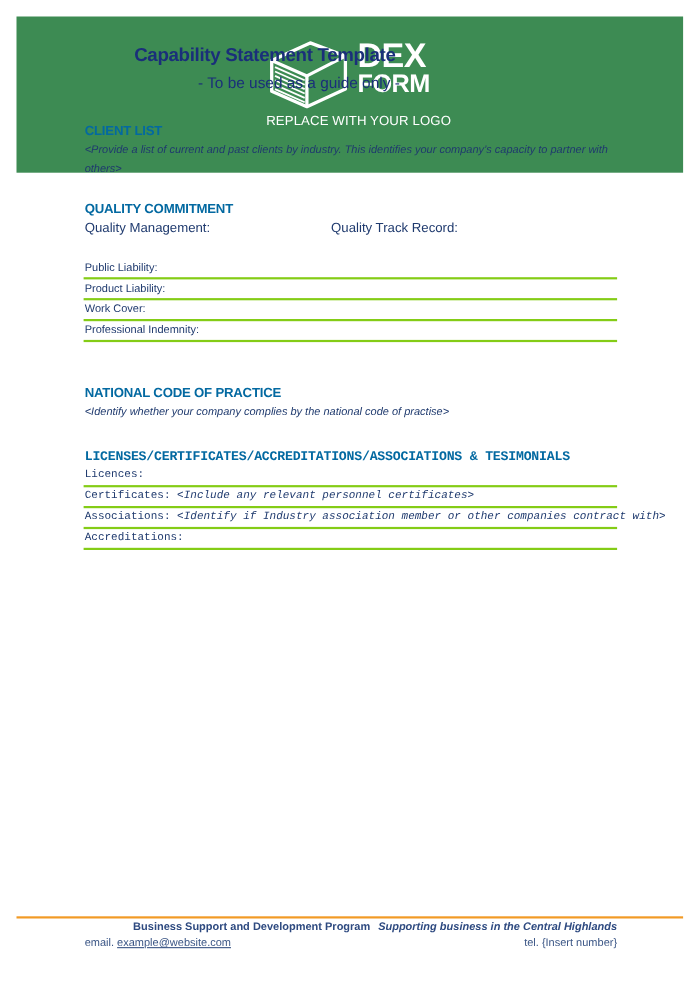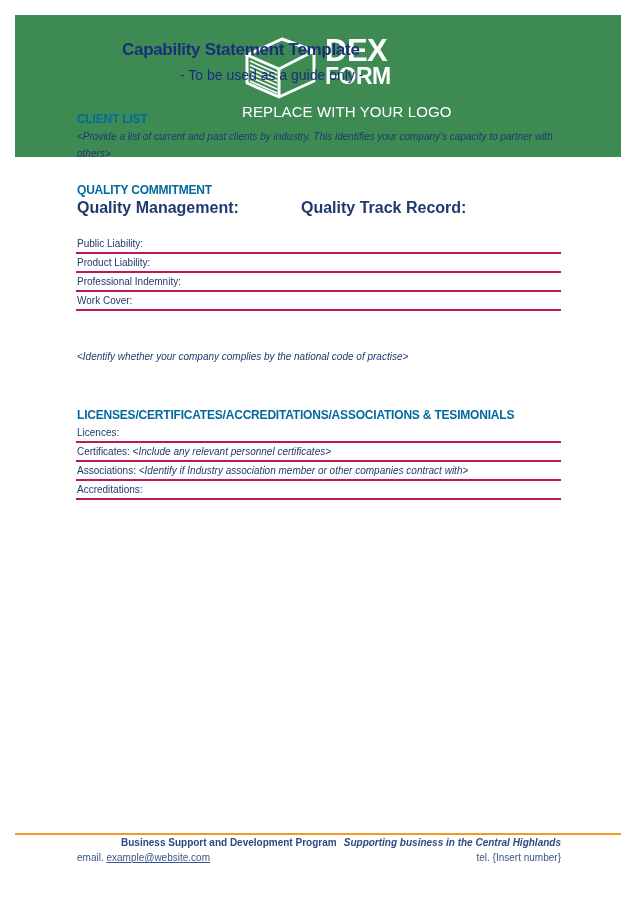--- a/index.html
+++ b/index.html
@@ -48,21 +48,21 @@
     font-size: 23px;
     font-weight: bold;
     color: #ffffff;
     line-height: 1;
     letter-spacing: -0.5px;
   }
   .logo-replace {
     position: absolute;
     left: 0px;
     top: 70px;
-    font-size: 15px;
+    font-size: 12px;
     color: #ffffff;
     white-space: nowrap;
     letter-spacing: 0.1px;
   }
   .doc-title {
     position: absolute;
     left: 122px;
     top: 40px;
     font-size: 17px;
     font-weight: bold;
@@ -94,30 +94,29 @@
     letter-spacing: -0.2px;
   }
   .note {
     font-size: 10px;
     font-style: italic;
     color: #1f3a6e;
     line-height: 17px;
     margin: 0;
   }
   .label {
-    font-size: 16px;
+    font-size: 12px;
     color: #1f3a6e;
     line-height: 17px;
-    font-weight: bold;
   }
   .two-col { position: relative; height: 17px; }
   .two-col .right { position: absolute; left: 224px; top: 0; }
   .row {
     height: 19px;
-    border-bottom: 2px solid #be185d;
+    border-bottom: 2px solid #84cc16;
     box-sizing: border-box;
     font-size: 10px;
     line-height: 17px;
     color: #1f3a6e;
     white-space: nowrap;
     margin-left: -1px;
     padding-left: 1px;
   }
   .row .hint { font-style: italic; }
   .footer-line {
@@ -185,32 +184,33 @@
 </div>
 
 <div class="section" style="top:235px;">
   <div class="row">
     <span>Public Liability:</span>
   </div>
   <div class="row">
     <span>Product Liability:</span>
   </div>
   <div class="row">
+    <span>Work Cover:</span>
+  </div>
+  <div class="row">
     <span>Professional Indemnity:</span>
   </div>
-  <div class="row">
-    <span>Work Cover:</span>
-  </div>
 </div>
 
 <div class="section" style="top:348px;">
+  <h2 class="heading">NATIONAL CODE OF PRACTICE</h2>
   <p class="note">&lt;Identify whether your company complies by the national code of practise&gt;</p>
 </div>
 
-<div class="section" style="top:406px;">
+<div class="section" style="top:406px;font-family:Liberation Mono, monospace;">
   <h2 class="heading">LICENSES/CERTIFICATES/ACCREDITATIONS/ASSOCIATIONS &amp; TESIMONIALS</h2>
   <div class="row">
     <span>Licences:</span><span class="hint"></span>
   </div>
   <div class="row">
     <span>Certificates: </span><span class="hint">&lt;Include any relevant personnel certificates&gt;</span>
   </div>
   <div class="row">
     <span>Associations: </span><span class="hint">&lt;Identify if Industry association member or other companies contract with&gt;</span>
   </div>

